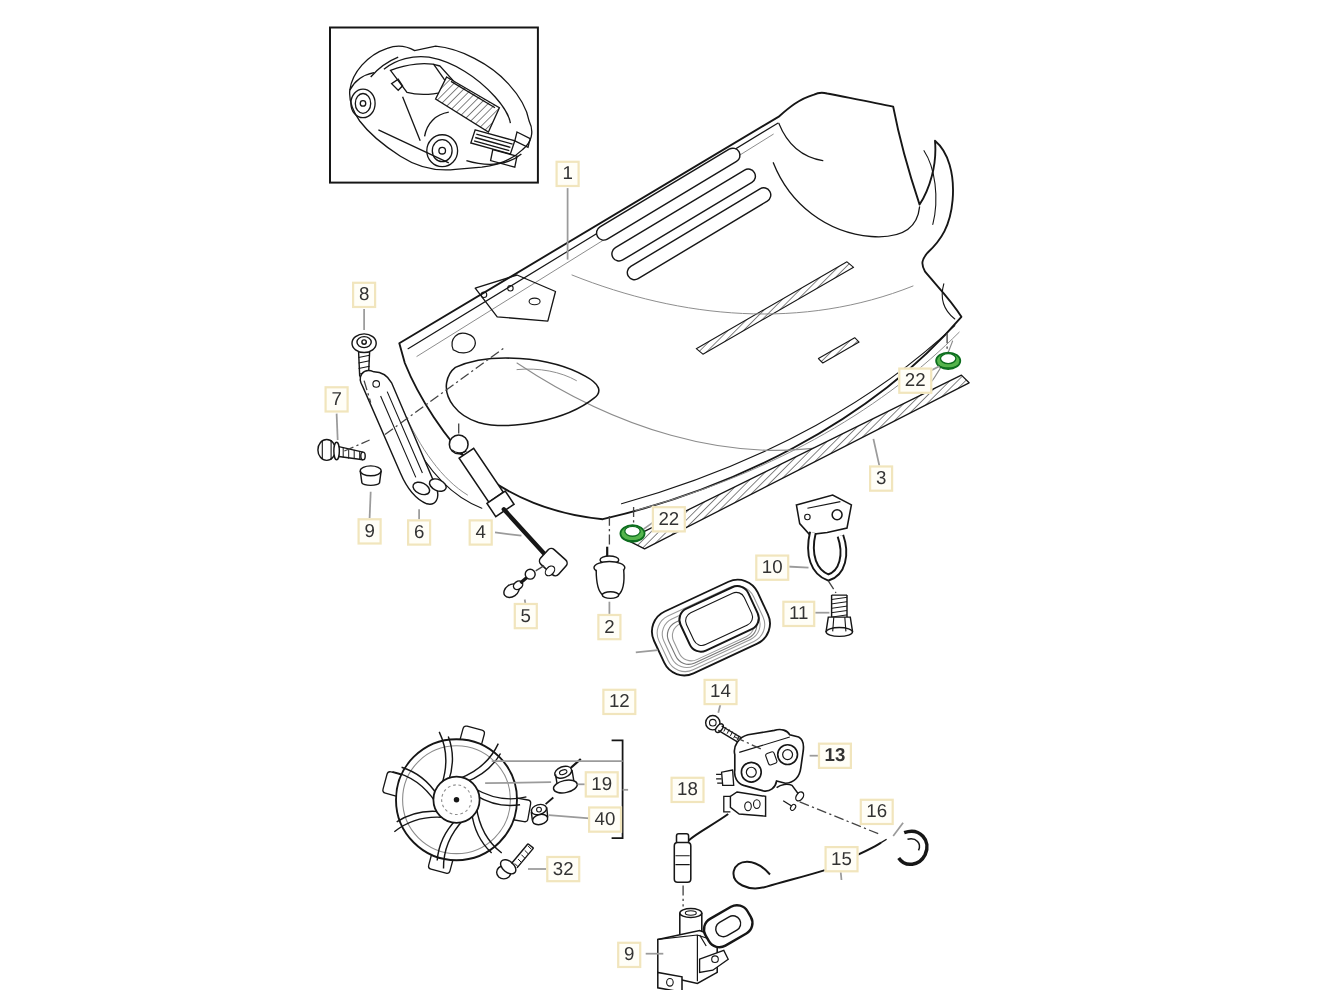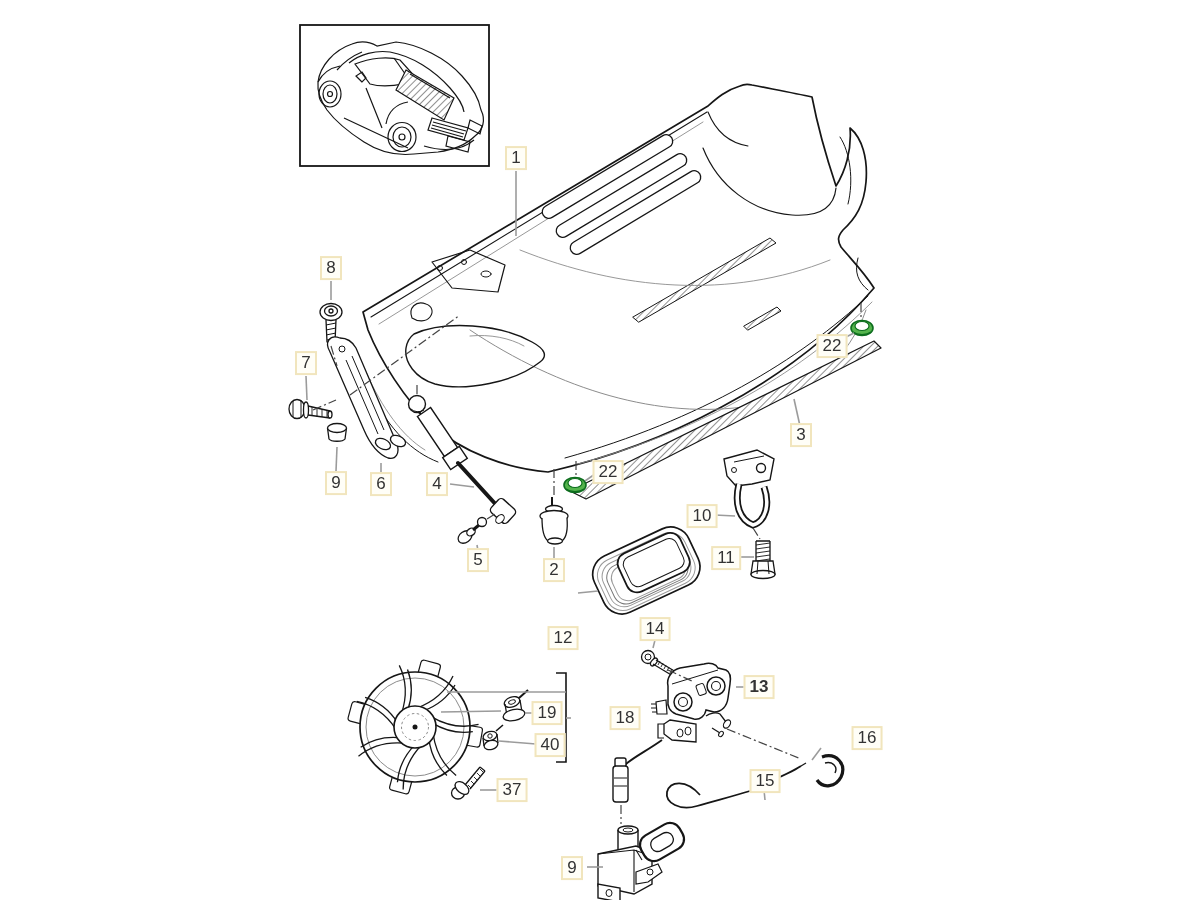--- a/index.html
+++ b/index.html
@@ -398,23 +398,23 @@
       <div class="callout" style="left: 381px; top: 484px;">6</div>
       <div class="callout" style="left: 306px; top: 363px;">7</div>
       <div class="callout" style="left: 331px; top: 268px;">8</div>
       <div class="callout" style="left: 336px; top: 483px;">9</div>
       <div class="callout" style="left: 702px; top: 516px;">10</div>
       <div class="callout" style="left: 726px; top: 558px;">11</div>
       <div class="callout" style="left: 563px; top: 593px; margin-top: 45px;">12</div>
       <div class="callout" style="left: 759px; top: 687px; font-weight: bold;">13</div>
       <div class="callout" style="left: 655px; top: 629px;">14</div>
       <div class="callout" style="left: 765px; top: 781px;">15</div>
-      <div class="callout" style="left: 867px; top: 738px; text-align: right;">16</div>
+      <div class="callout" style="left: 797px; top: 738px; text-align: right;">16</div>
       <div class="callout" style="left: 572px; top: 868px;">9</div>
       <div class="callout" style="left: 584px; top: 718px; margin-left: 41px;">18</div>
       <div class="callout" style="left: 547px; top: 713px;">19</div>
       <div class="callout" style="left: 550px; top: 745px;">40</div>
-      <div class="callout" style="left: 512px; top: 790px;">37</div>
+      <div class="callout" style="left: 512px; top: 790px;">32</div>
       <div class="callout" style="left: 832px; top: 346px;">22</div>
       <div class="callout" style="left: 608px; top: 472px;">22</div>
     </div>
 
 </div>
 
 </body></html>

